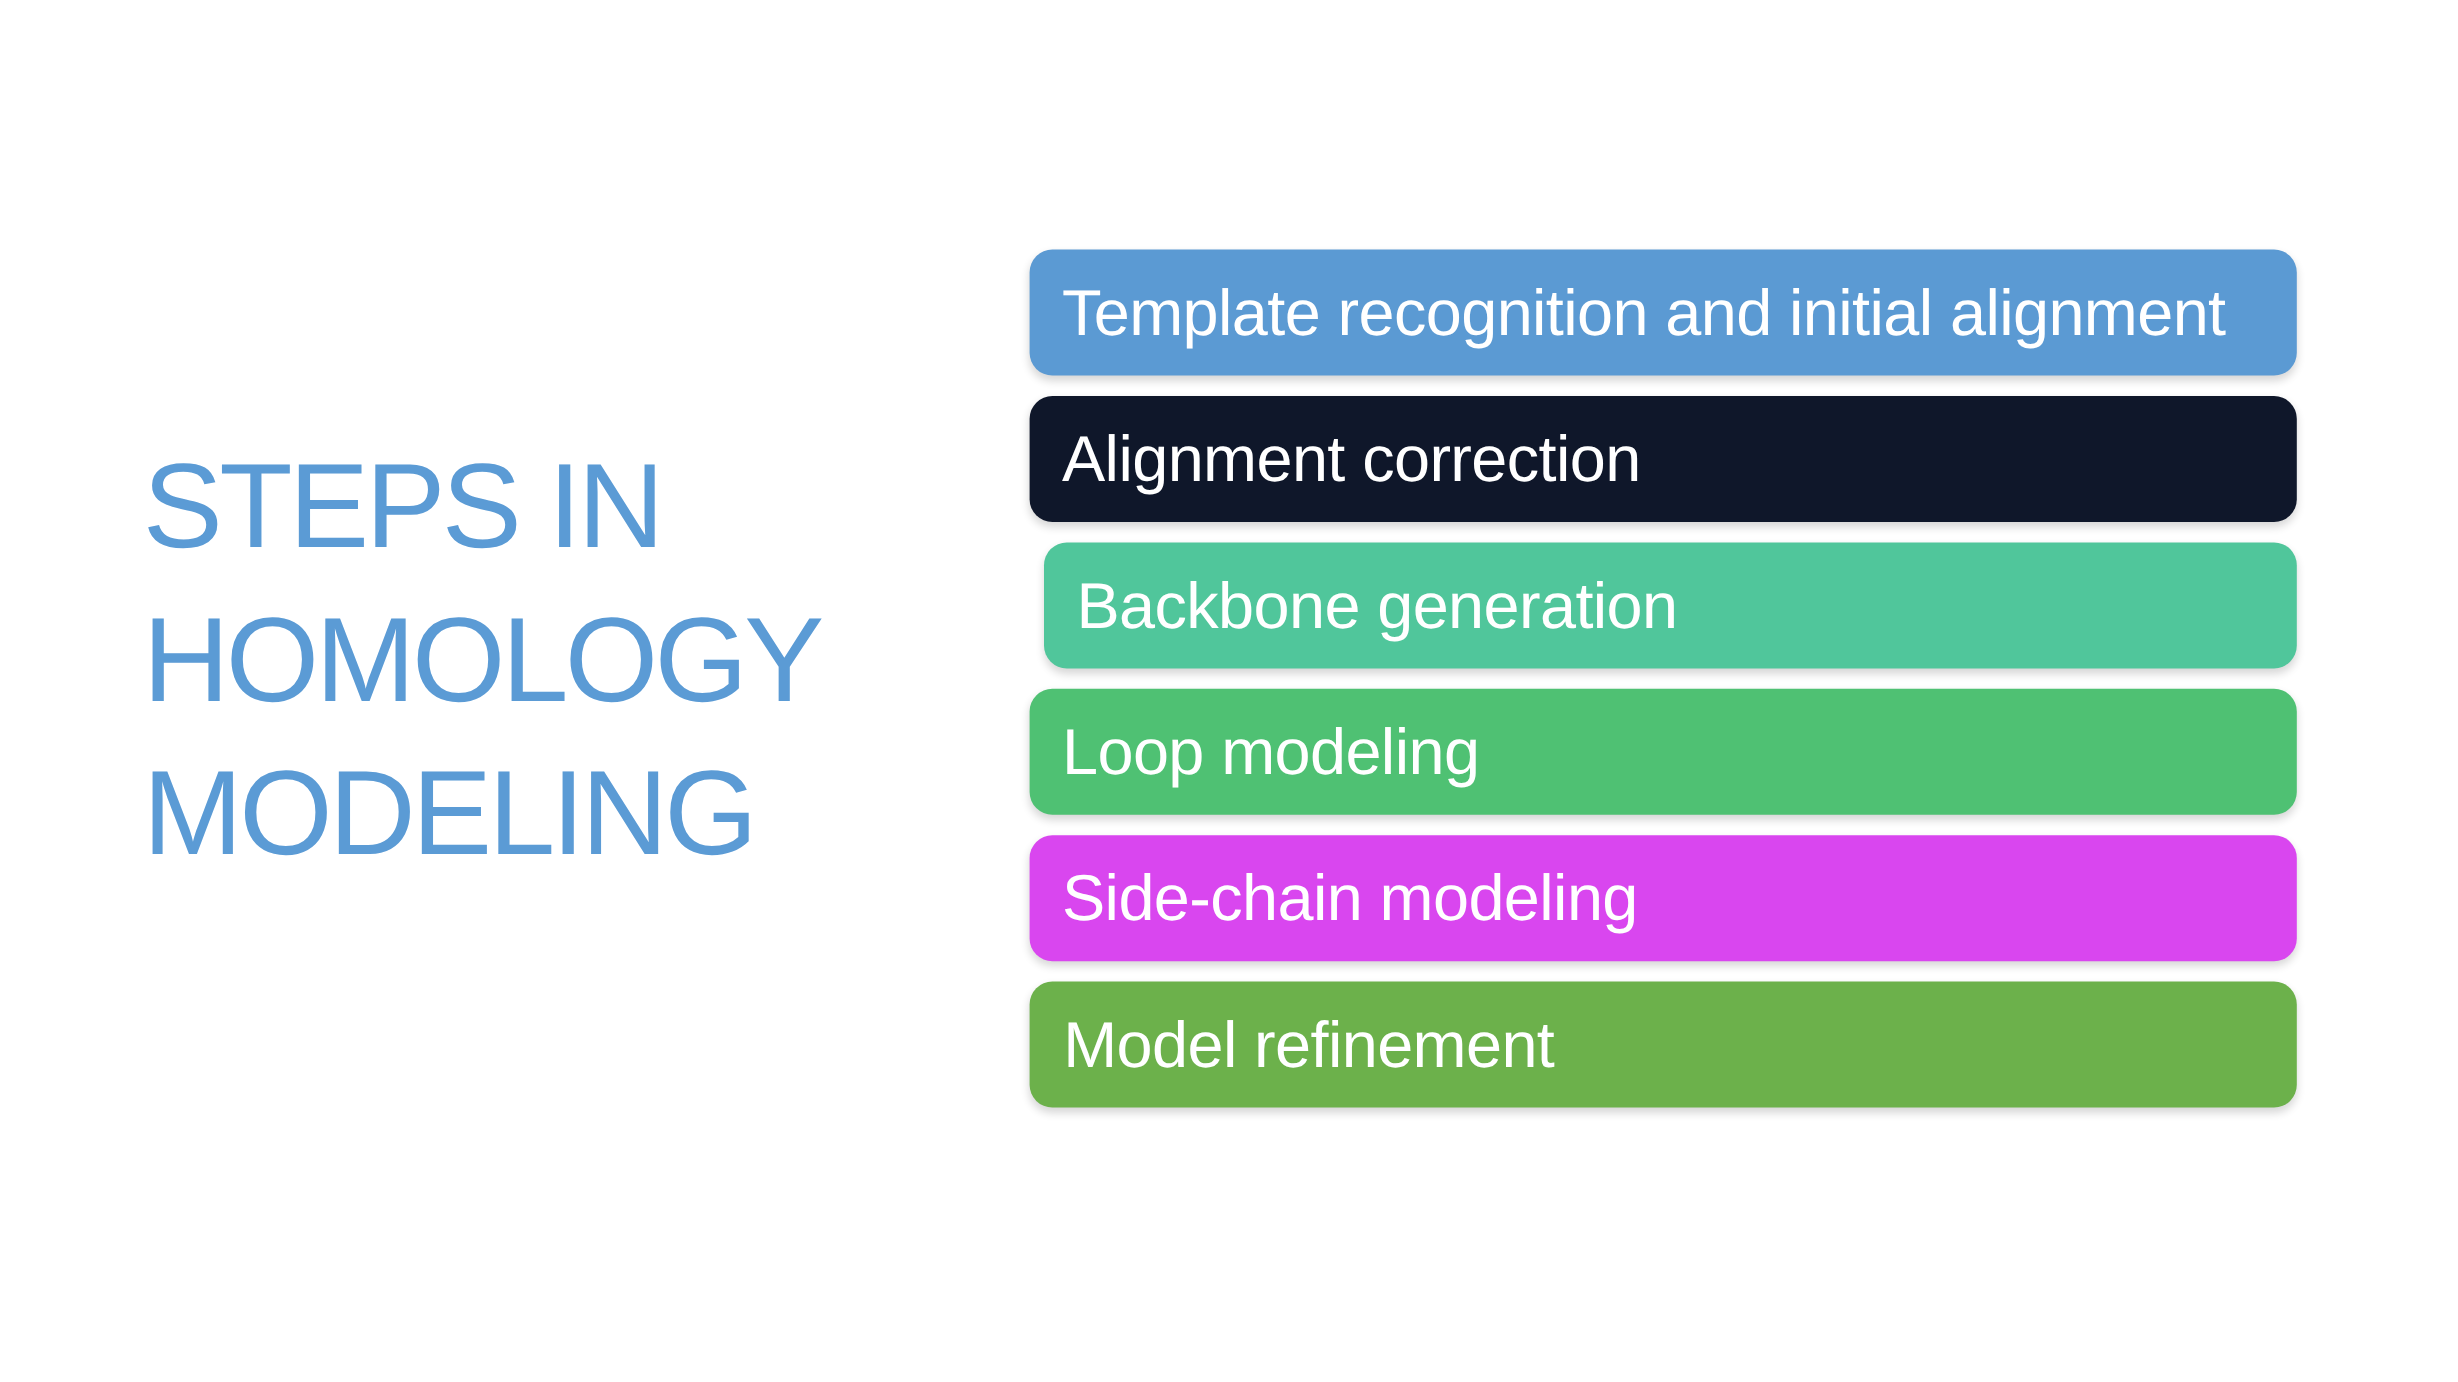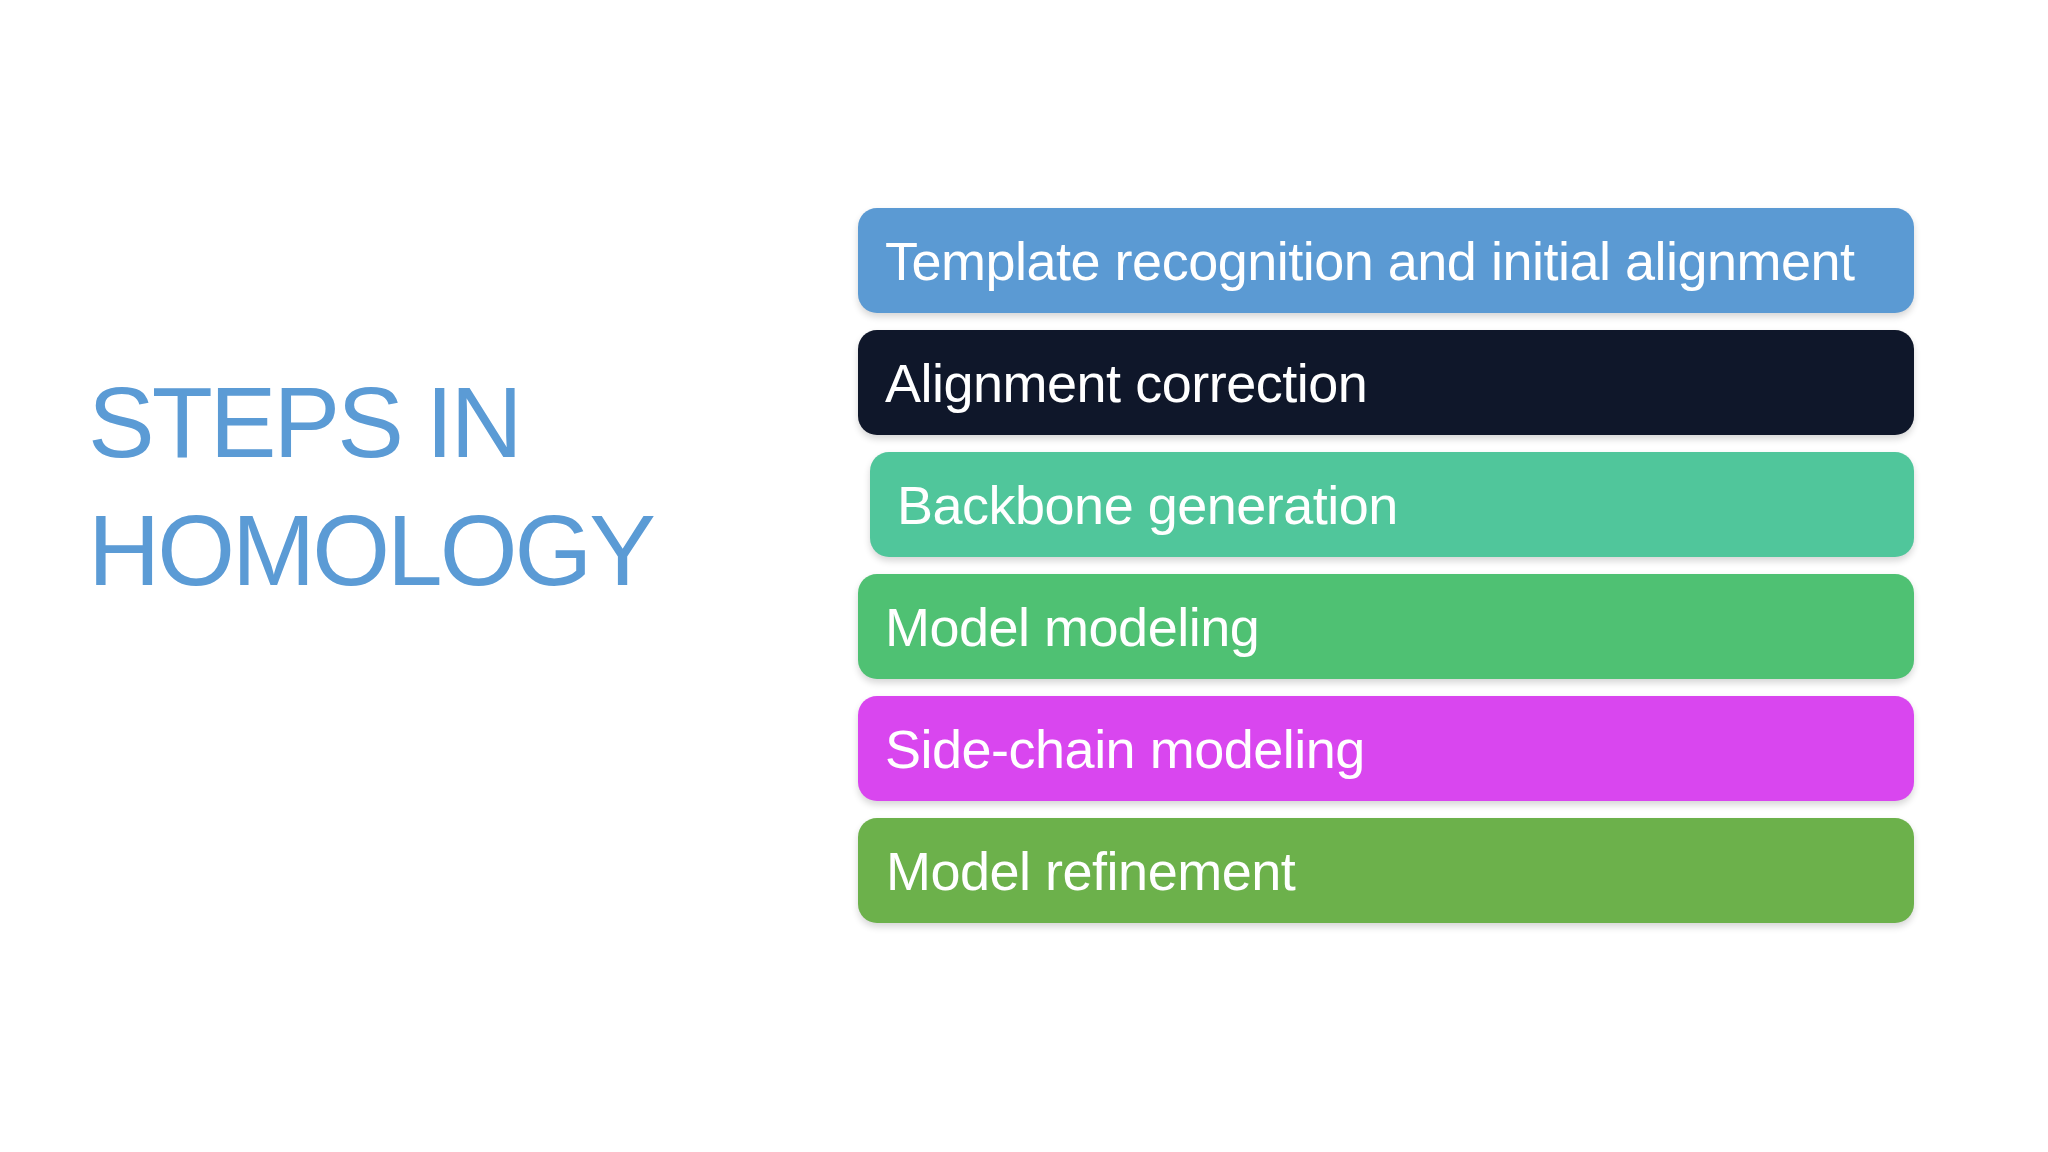--- a/index.html
+++ b/index.html
@@ -13,21 +13,21 @@
   }
   .slide {
     position: relative;
     width: 2048px;
     height: 1152px;
     background: #ffffff;
     overflow: hidden;
   }
   .title {
     position: absolute;
-    left: 88px;
+    left: 119px;
     top: 358px;
     margin: 0;
     font-size: 100px;
     font-weight: 400;
     letter-spacing: -3px;
     line-height: 128px;
     white-space: nowrap;
   }
   .title-line {
     display: block;
@@ -59,34 +59,35 @@
   }
 </style>
 </head>
 <body>
 
 <div class="slide" style="background: rgb(255, 255, 255);">
 
   <h1 class="title" style="color: rgb(91, 155, 213);">
     <span class="title-line">STEPS IN</span>
     <span class="title-line">HOMOLOGY</span>
+    <span class="title-line">MODELING</span>
   </h1>
 
   <div class="steps">
     <div class="step" style="background-color: rgb(91, 154, 211); color: rgb(255, 255, 255);">
       <span class="step-label">Template recognition and initial alignment</span>
     </div>
     <div class="step" style="background-color: #0f172a; color: rgb(255, 255, 255);">
       <span class="step-label">Alignment correction</span>
     </div>
     <div class="step" style="background-color: rgb(80, 198, 155); color: rgb(255, 255, 255); margin-left: 12px;">
       <span class="step-label">Backbone generation</span>
     </div>
     <div class="step" style="background-color: rgb(79, 193, 115); color: rgb(255, 255, 255);">
-      <span class="step-label">Model modeling</span>
+      <span class="step-label">Loop modeling</span>
     </div>
     <div class="step" style="background-color: #d946ef; color: rgb(255, 255, 255);">
       <span class="step-label">Side-chain modeling</span>
     </div>
     <div class="step" style="background-color: rgb(108, 177, 75); color: rgb(255, 255, 255); padding-left: 28px;">
       <span class="step-label">Model refinement</span>
     </div>
   </div>
 
 </div>

